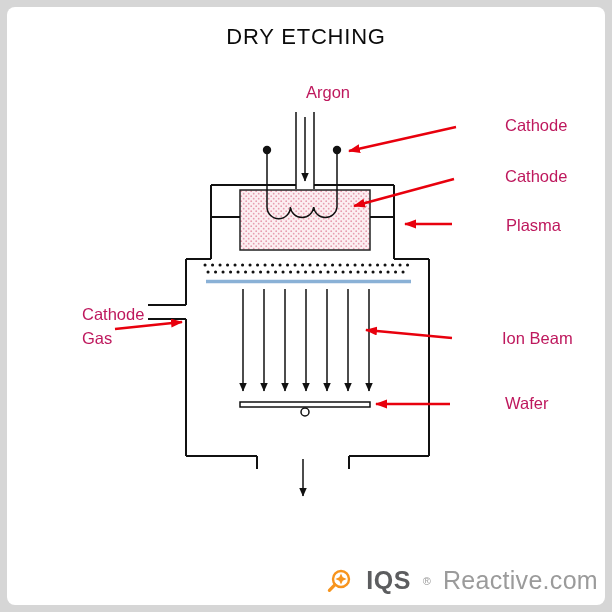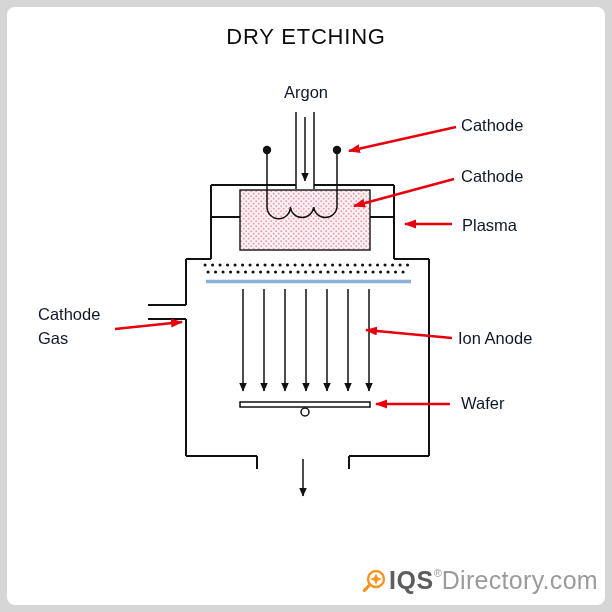--- a/index.html
+++ b/index.html
@@ -10,39 +10,40 @@
     position:relative;
     overflow:hidden;
   }
   .frame{position:absolute;inset:0;background:#d6d6d6;}
   .canvas{
     position:absolute;left:7px;top:7px;right:7px;bottom:7px;
     background:#ffffff;border-radius:8px;
   }
   .lbl{
     position:absolute;
-    color:#0f172a;
+    color:#be185d;
     font-size:16.5px;
     line-height:22px;
     white-space:pre-line;
+    margin-left:44px;
   }
   .centered{left:0;right:0;text-align:center;}
   .title{
     position:absolute;top:24px;left:0;right:0;
     text-align:center;
     font-size:22px;
     letter-spacing:0.8px;
     color:#0b0b0b;
     font-weight:400;
   }
   svg.diagram{position:absolute;left:0;top:0;width:612px;height:612px;}
   .watermark{
     position:absolute;
     right:14px;top:566px;
-    display:flex;align-items:center;gap:0;
+    display:flex;align-items:flex-end;gap:12px;
     user-select:none;
   }
   .wm-brand{font-size:25px;font-weight:bold;color:#5c5d5f;letter-spacing:0.5px;}
   .wm-reg{font-size:11px;color:#9b9b9b;position:relative;top:-8px;}
   .wm-suffix{font-size:25px;color:#9b9b9b;letter-spacing:0.3px;}
 </style>
 </head>
 <body>
 
 <div class="frame">
@@ -129,30 +130,30 @@
 
   <div class="lbl" style="left:461px;top:114px;">Cathode</div>
 
   <div class="lbl" style="left:461px;top:165px;">Cathode</div>
 
   <div class="lbl" style="left:462px;top:214px;">Plasma</div>
 
   <div class="lbl" style="left:38px;top:302px;line-height:24px;">Cathode
 Gas</div>
 
-  <div class="lbl" style="left:458px;top:327px;">Ion Anode</div>
+  <div class="lbl" style="left:458px;top:327px;">Ion Beam</div>
 
   <div class="lbl" style="left:461px;top:392px;text-align:center;">Wafer</div>
 
 
   <div class="watermark">
     <span style="display:inline-block;width:28px;height:28px;">
       <svg viewBox="0 0 28 28" width="28" height="28">
         <circle cx="15" cy="12" r="8" fill="none" stroke="#f7941d" stroke-width="2.4"></circle>
         <line x1="8.8" y1="17.8" x2="3.4" y2="23.4" stroke="#f7941d" stroke-width="3.2" stroke-linecap="round"></line>
         <path d="M15,6.4 L16.7,10.3 L20.6,12 L16.7,13.7 L15,17.6 L13.3,13.7 L9.4,12 L13.3,10.3 Z" fill="#f7941d"></path>
       </svg>
     </span>
     <span class="wm-brand">IQS</span>
     <span class="wm-reg">®</span>
-    <span class="wm-suffix">Directory.com</span>
+    <span class="wm-suffix">Reactive.com</span>
   </div>
 </div>
 
 </body></html>

